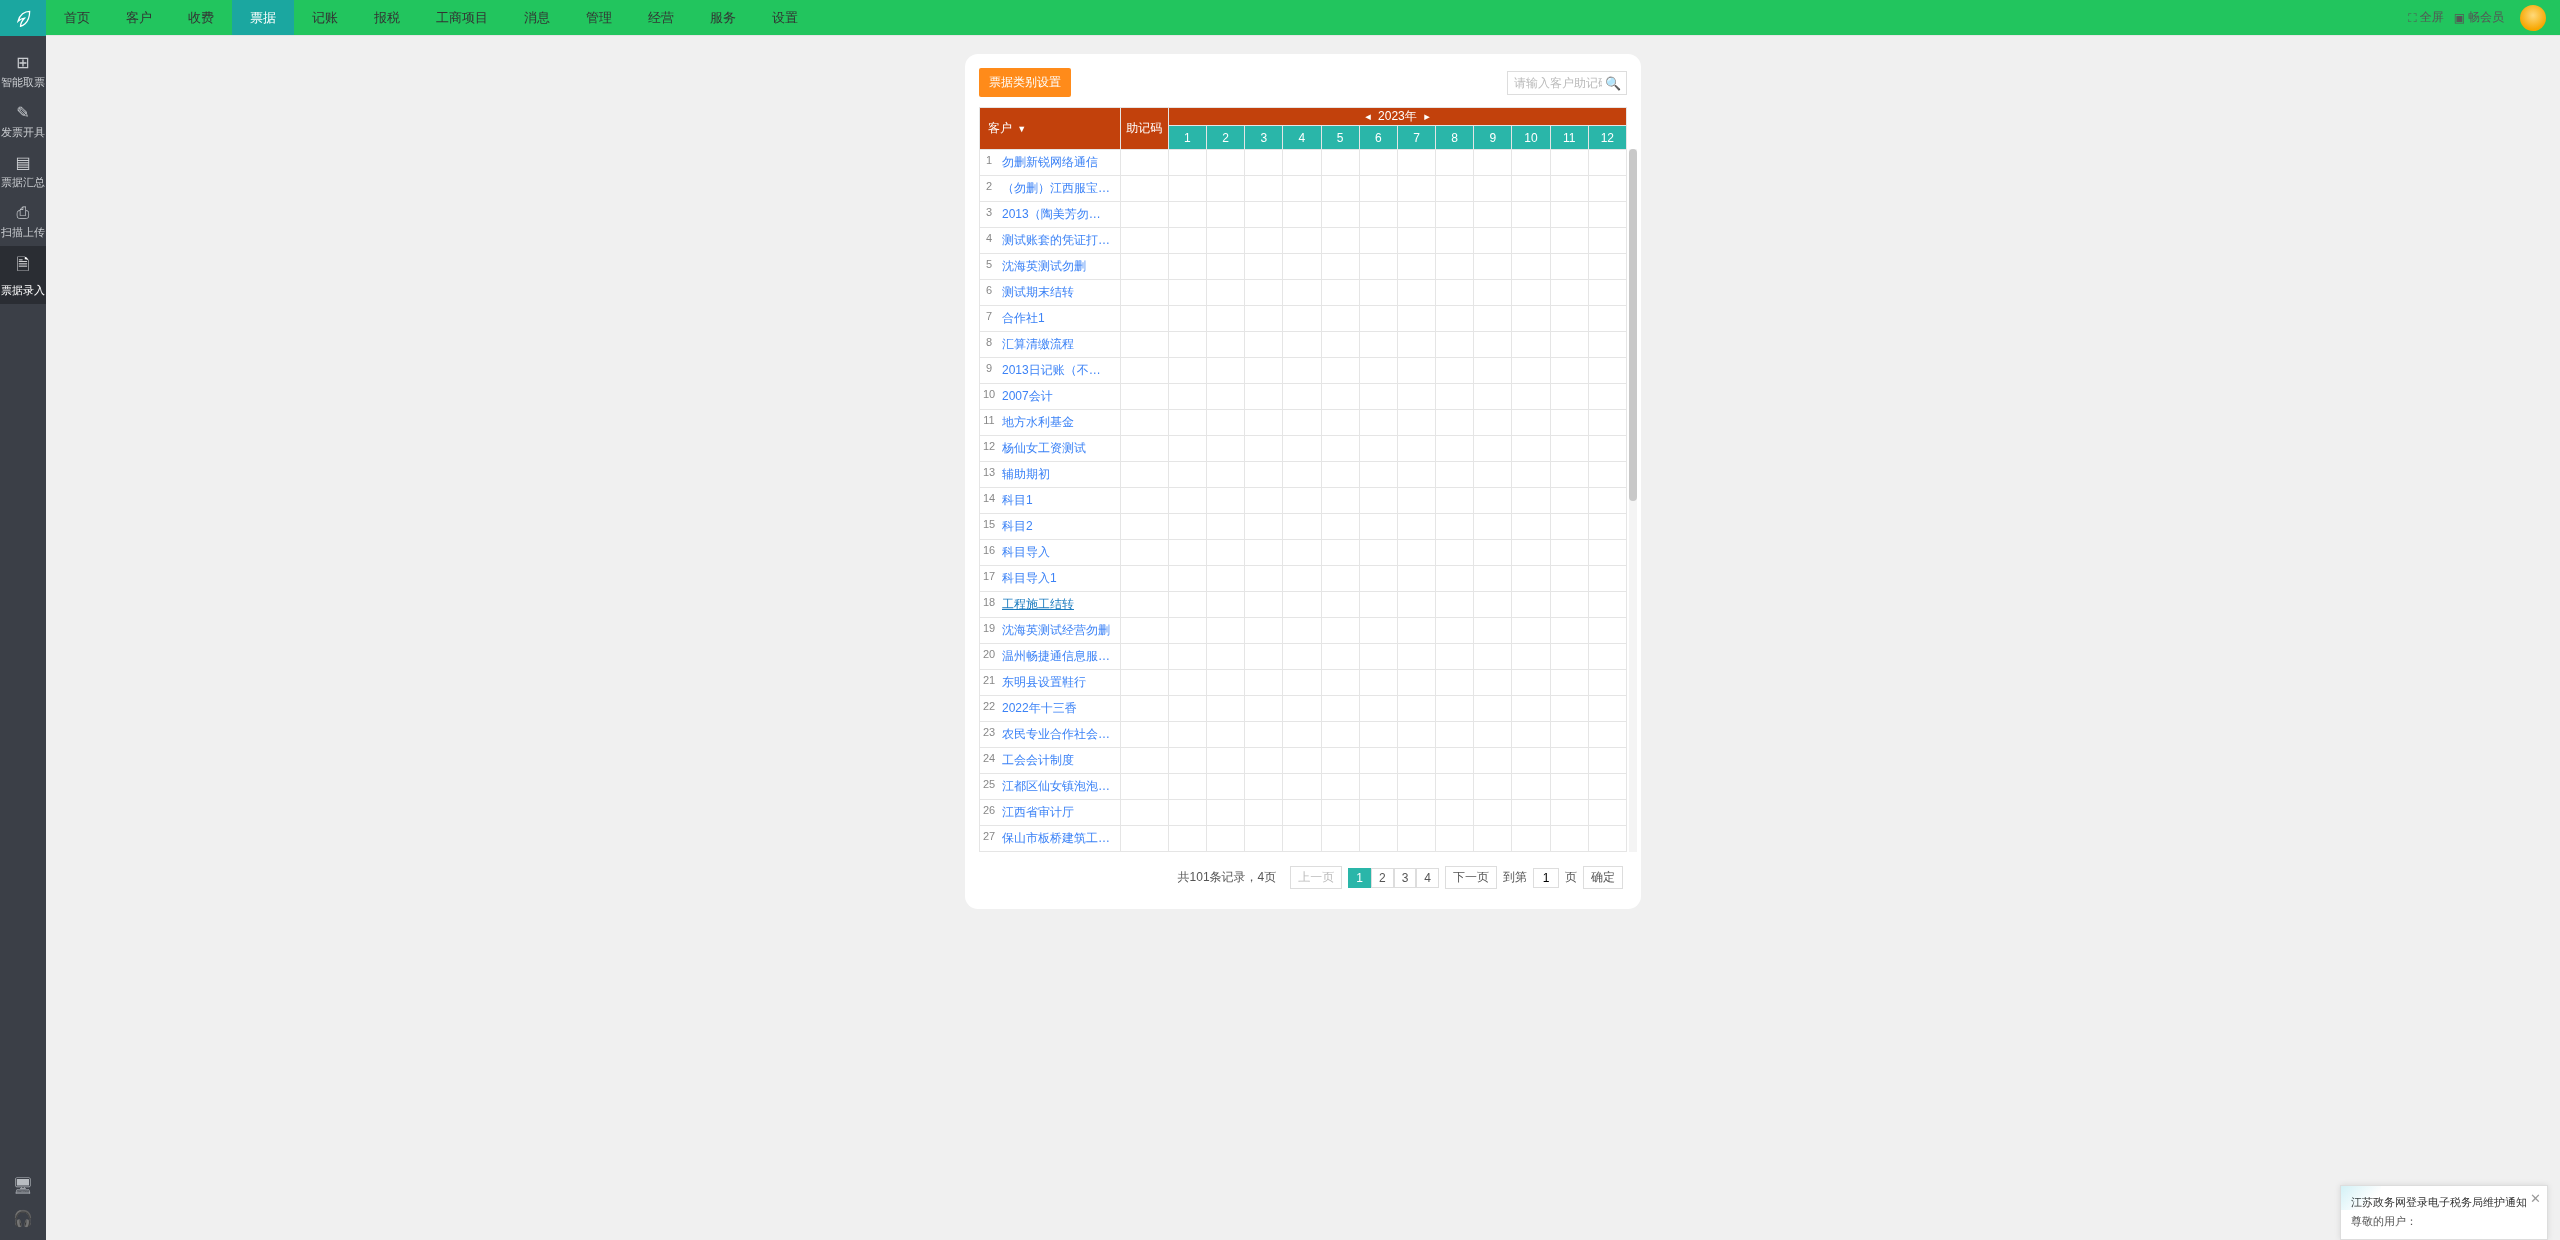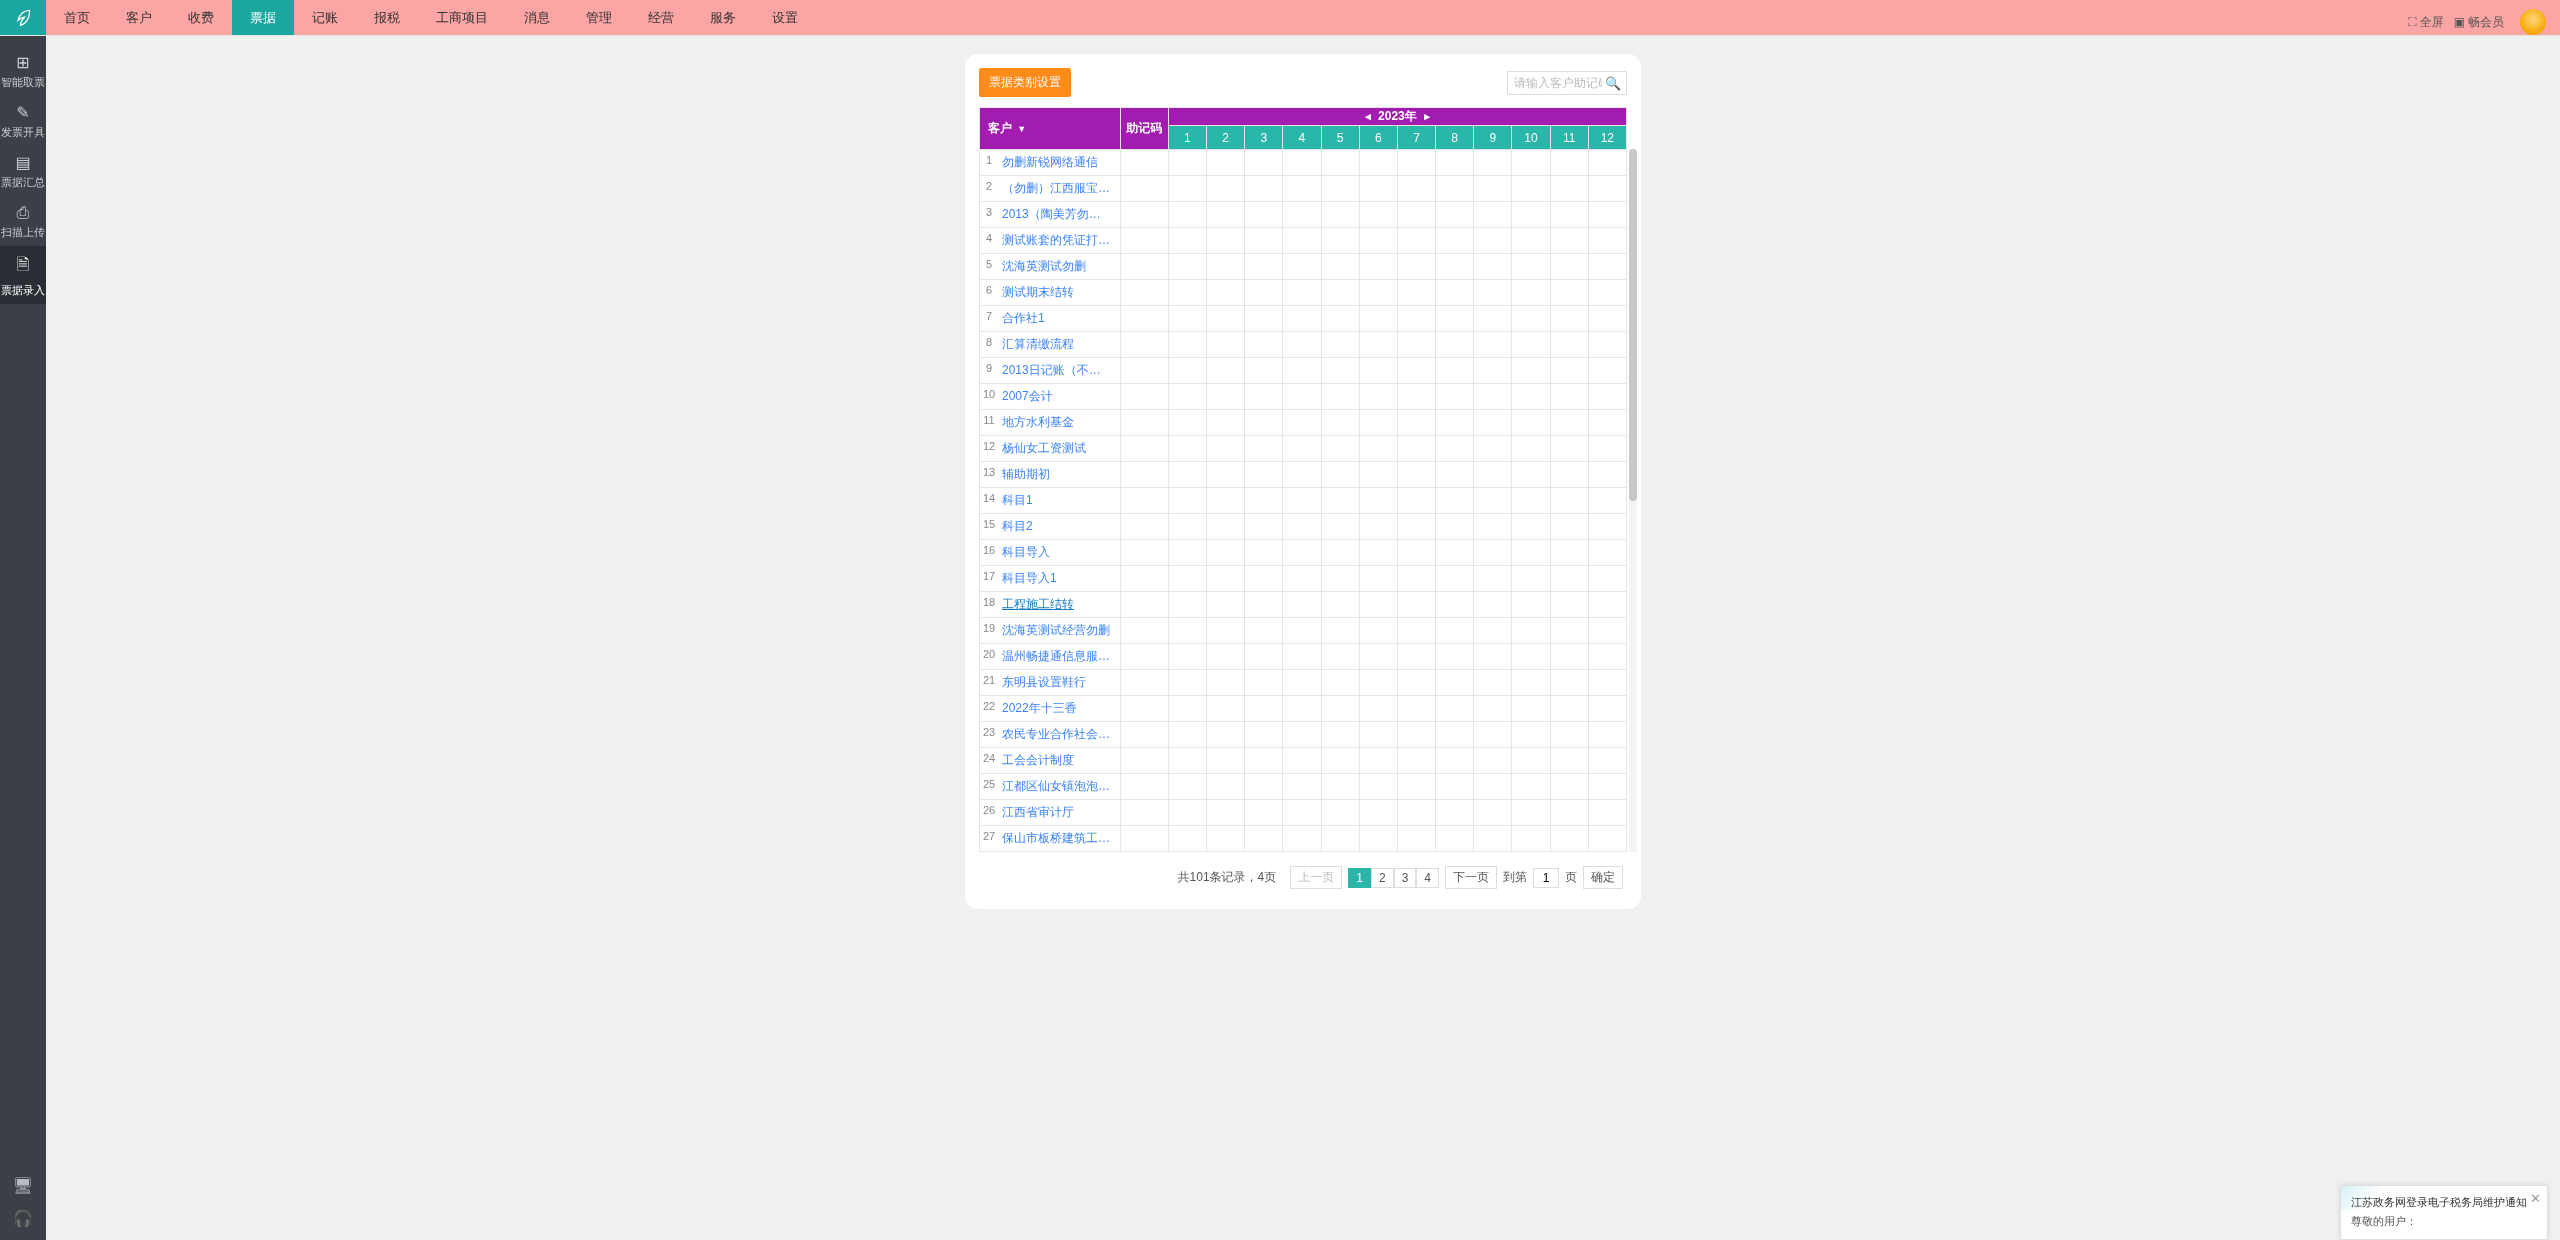--- a/index.html
+++ b/index.html
@@ -1,19 +1,19 @@
 <!DOCTYPE html>
 <html><head>
 <meta charset="utf-8">
 <style>
 * { margin: 0; padding: 0; box-sizing: border-box; }
 body { font-family: "Microsoft YaHei", Arial, sans-serif; font-size: 12px; color: #333; background: #f0f0f0; overflow: hidden; }
 
 
-.top-nav { height: 36px; background: #fca5a5; border-bottom: 1px solid #e5e5e5; display: flex; align-items: flex-end; padding-left: 0; }
+.top-nav { height: 36px; background: #22c55e; border-bottom: 1px solid #e5e5e5; display: flex; align-items: center; padding-left: 0; }
 .logo-box { width: 46px; height: 36px; background: #1ba7a0; display: flex; align-items: center; justify-content: center; }
 .logo-box svg { width: 20px; height: 20px; fill: #fff; stroke: #fff; }
 .nav-items { display: flex; height: 100%; }
 .nav-item { padding: 0 18px; height: 100%; display: flex; align-items: center; color: #333; cursor: pointer; font-size: 13px; }
 .nav-item.active { background: #1ba7a0; color: #fff; }
 .top-right { margin-left: auto; display: flex; align-items: center; padding-right: 14px; gap: 10px; }
 .top-right-item { display: flex; align-items: center; gap: 3px; color: #555; cursor: pointer; font-size: 12px; }
 .avatar { width: 26px; height: 26px; border-radius: 50%; background: radial-gradient(circle at 50% 40%, #ffd97a 0%, #f7a600 70%); margin-left: 6px; }
 
 
@@ -33,21 +33,21 @@
 .search-wrap { position: relative; }
 .search-input { width: 120px; height: 24px; border: 1px solid #ddd; padding: 0 24px 0 6px; font-size: 12px; color: #333; }
 .search-input::placeholder { color: #bbb; }
 .search-icon { position: absolute; right: 5px; top: 50%; transform: translateY(-50%); color: #aaa; font-size: 13px; }
 
 
 .tbl { width: 100%; border-collapse: collapse; }
 .tbl th, .tbl td { border: 1px solid #e5e5e5; }
 .th-customer { background: #2ab6a9; color: #fff; width: 140px; height: 42px; text-align: left; padding-left: 8px; font-weight: normal; font-size: 12px; }
 .th-mnemonic { background: #2ab6a9; color: #fff; width: 48px; font-weight: normal; font-size: 12px; }
-.year-row th { background: #a21caf; color: #fff; height: 16px; font-weight: bold; font-size: 12px; }
+.year-row th { background: #c2410c; color: #fff; height: 16px; font-weight: normal; font-size: 12px; }
 .year-cell { background: #2ab6a9; color: #fff; text-align: center; height: 16px; font-size: 12px; }
 .year-cell .ya { cursor: pointer; padding: 0 4px; font-size: 11px; }
 .month-th { background: #2ab6a9; color: #fff; height: 24px; width: 38px; font-weight: normal; font-size: 12px; text-align: center; }
 .row-idx { width: 18px; text-align: center; color: #888; font-size: 11px; padding: 4px 2px; }
 .row-name { padding: 4px 4px; font-size: 12px; color: #3b82f6; white-space: nowrap; overflow: hidden; text-overflow: ellipsis; max-width: 118px; }
 .row-name.link { color: #1b7bbf; text-decoration: underline; cursor: pointer; }
 .data-cell { height: 21px; }
 .tbl-wrap { position: relative; }
 .scroll-track { position: absolute; right: -10px; top: 42px; bottom: 0; width: 8px; background: #f4f4f4; }
 .scroll-thumb { width: 8px; background: #c8c8c8; border-radius: 4px; height: 50%; }

